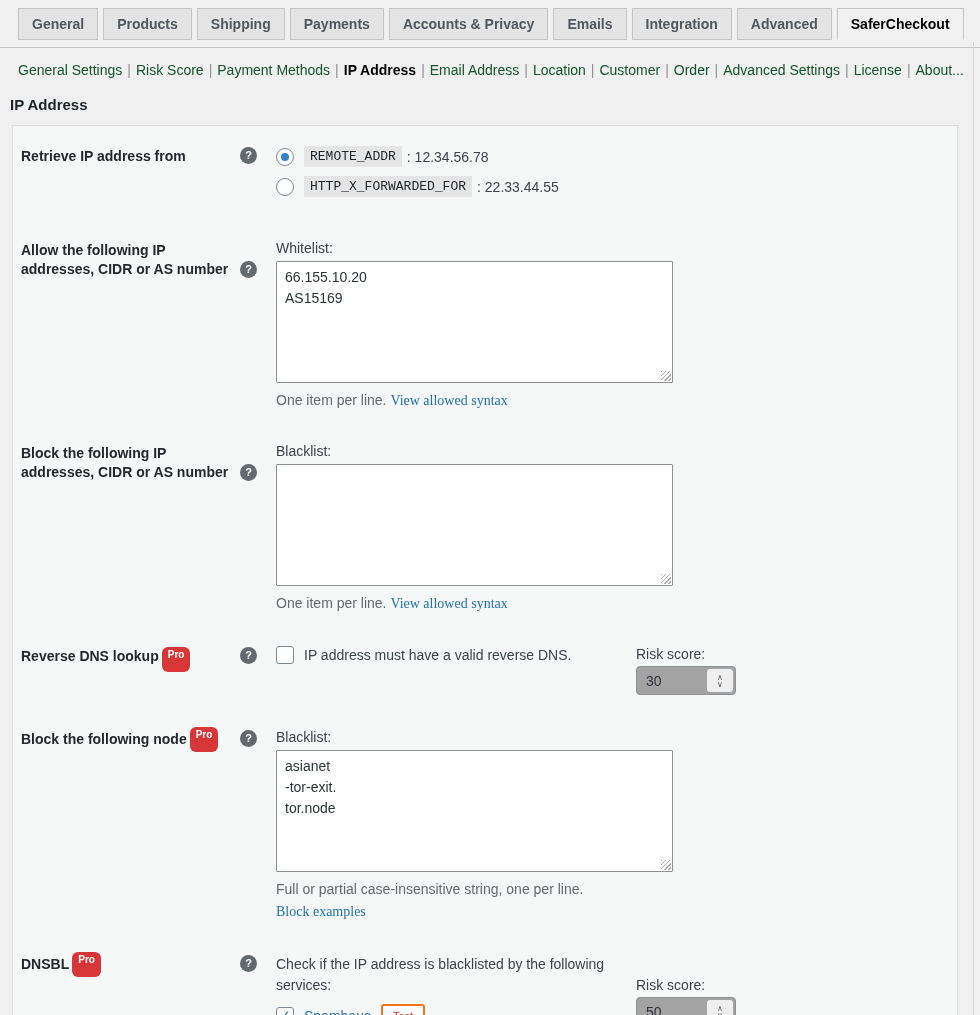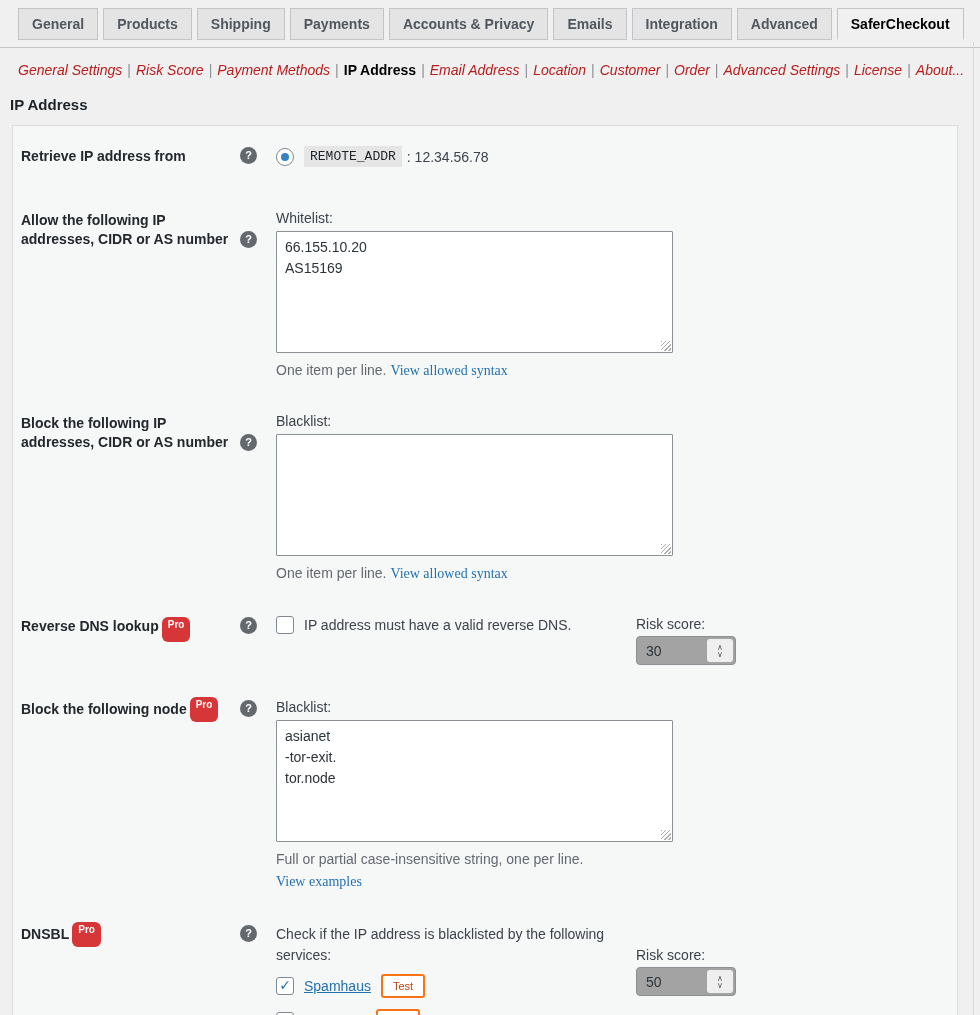--- a/index.html
+++ b/index.html
@@ -35,21 +35,21 @@
   }
 
   
   .right-edge {
     position:absolute; top:42px; bottom:0; right:6px;
     width:1px; background:#d9d9da;
   }
 
   
   .subnav { padding:14px 10px 4px 18px; font-size:14px; }
-  .subnav a { color:#b91c1c;font-style:italic; }
+  .subnav a { color:#14532d; }
   .subnav .current { color:#000; font-weight:700; }
   .subnav .sep { color:#8c8f94; padding:0 5px; }
 
   
   .page-title {
     font-size:15px; font-weight:700; color:#1d2327;
     padding:14px 0 12px 10px;
   }
 
   
@@ -189,20 +189,25 @@
     <div class="col-label">Retrieve IP address from</div>
     <div class="col-help">
       <span class="help-icon">?</span>
     </div>
     <div class="col-field">
       <div class="radio-line">
         <span class="radio checked"></span>
         <span class="code">REMOTE_ADDR</span>
         <span class="radio-value">: 12.34.56.78</span>
       </div>
+      <div class="radio-line">
+        <span class="radio"></span>
+        <span class="code">HTTP_X_FORWARDED_FOR</span>
+        <span class="radio-value">: 22.33.44.55</span>
+      </div>
     </div>
   </div>
 
   <div class="row help-lower">
     <div class="col-label">Allow the following IP addresses, CIDR or AS number</div>
     <div class="col-help">
       <span class="help-icon">?</span>
     </div>
     <div class="col-field">
       <div class="list-label">Whitelist:</div>
@@ -264,21 +269,21 @@
     </div>
     <div class="col-field">
       <div class="list-label">Blacklist:</div>
       <div class="ta-wrap">
         <textarea style="">asianet
 -tor-exit.
 tor.node</textarea>
         <span class="resize-grip"></span>
       </div>
       <div class="helper">Full or partial case-insensitive string, one per line.</div>
-      <div class="helper-link-line"><a class="link">View examples</a></div>
+      <div class="helper-link-line"><a class="link">Block examples</a></div>
     </div>
   </div>
 
   <div class="row">
     <div class="col-label">
       <span>DNSBL</span><span class="pro-badge">Pro</span>
     </div>
     <div class="col-help">
       <span class="help-icon">?</span>
     </div>

